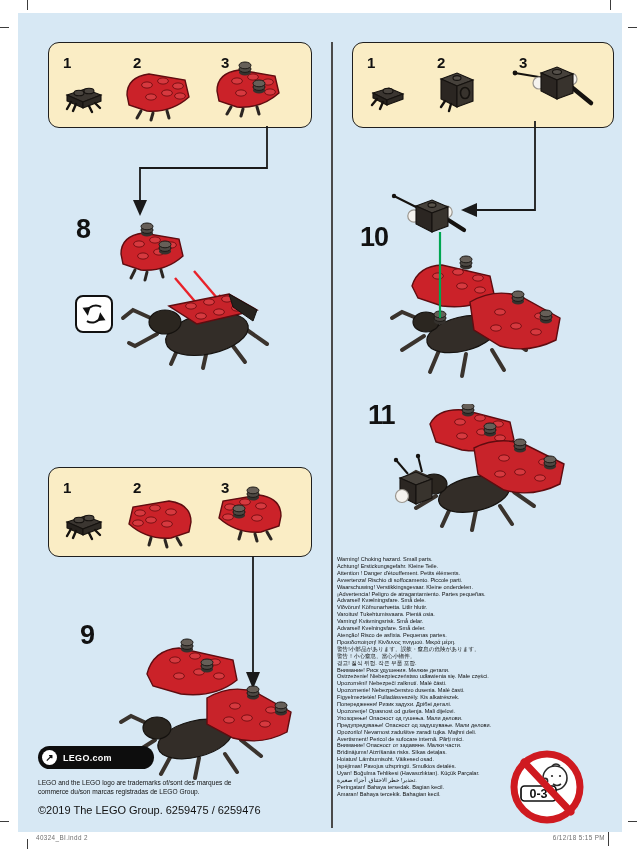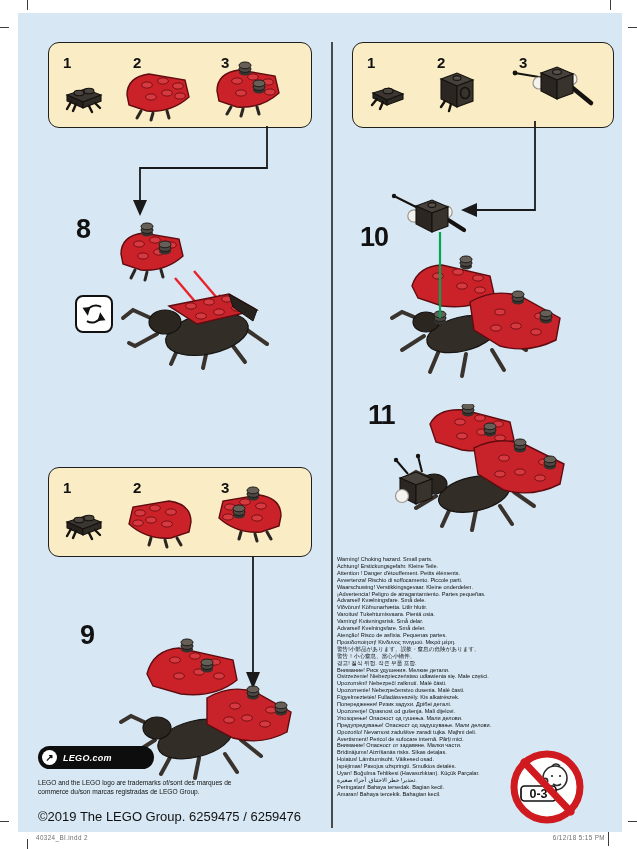--- a/index.html
+++ b/index.html
@@ -23,23 +23,23 @@
   }
   .legobadge{
     left:38px;top:746px;width:116px;height:23px;border-radius:12px;background:#0d0d0d;
     display:flex;align-items:center;gap:6px;padding-left:4px;box-sizing:border-box;
   }
   .legobadge .circ{
     width:15px;height:15px;border-radius:50%;background:#fff;color:#111;
     display:flex;align-items:center;justify-content:center;
     font-size:10px;font-weight:bold;line-height:1;
   }
-  .legobadge .lbl{color:#fff;font-weight:bold;font-size:9px;letter-spacing:.3px;font-style:italic;}
+  .legobadge .lbl{color:#fff;font-weight:bold;font-size:9px;letter-spacing:.3px;}
   .legal{left:38px;top:779px;width:285px;font-size:6.6px;line-height:1.3;color:#111;}
-  .legal div:last-child{font-size:13px;margin-top:13px;}
+  .legal div:last-child{font-size:11px;margin-top:7px;}
   .warnings{left:337px;top:556px;width:230px;font-size:5.6px;line-height:6.9px;color:#111;}
   .footer{font-size:6.3px;color:#6e6e6e;letter-spacing:.4px;top:834px;}
   .footer.left{left:36px;}
   .footer.right{left:480px;width:125px;text-align:right;}
   .age-label{font:bold 12.5px "Liberation Sans", sans-serif;}
   svg{display:block;}
   .flip{transform:scaleX(-1);}
 </style>
 </head>
 <body>

